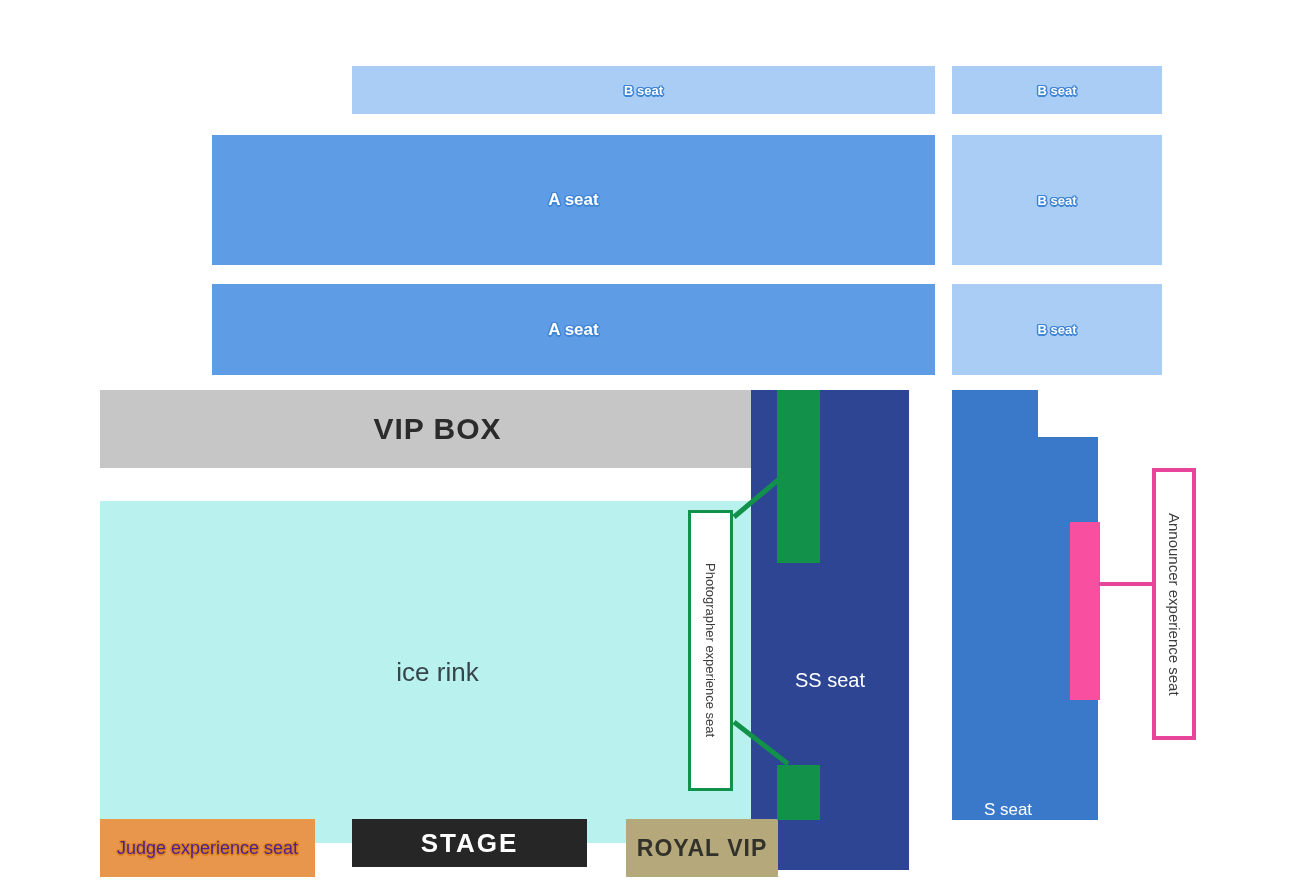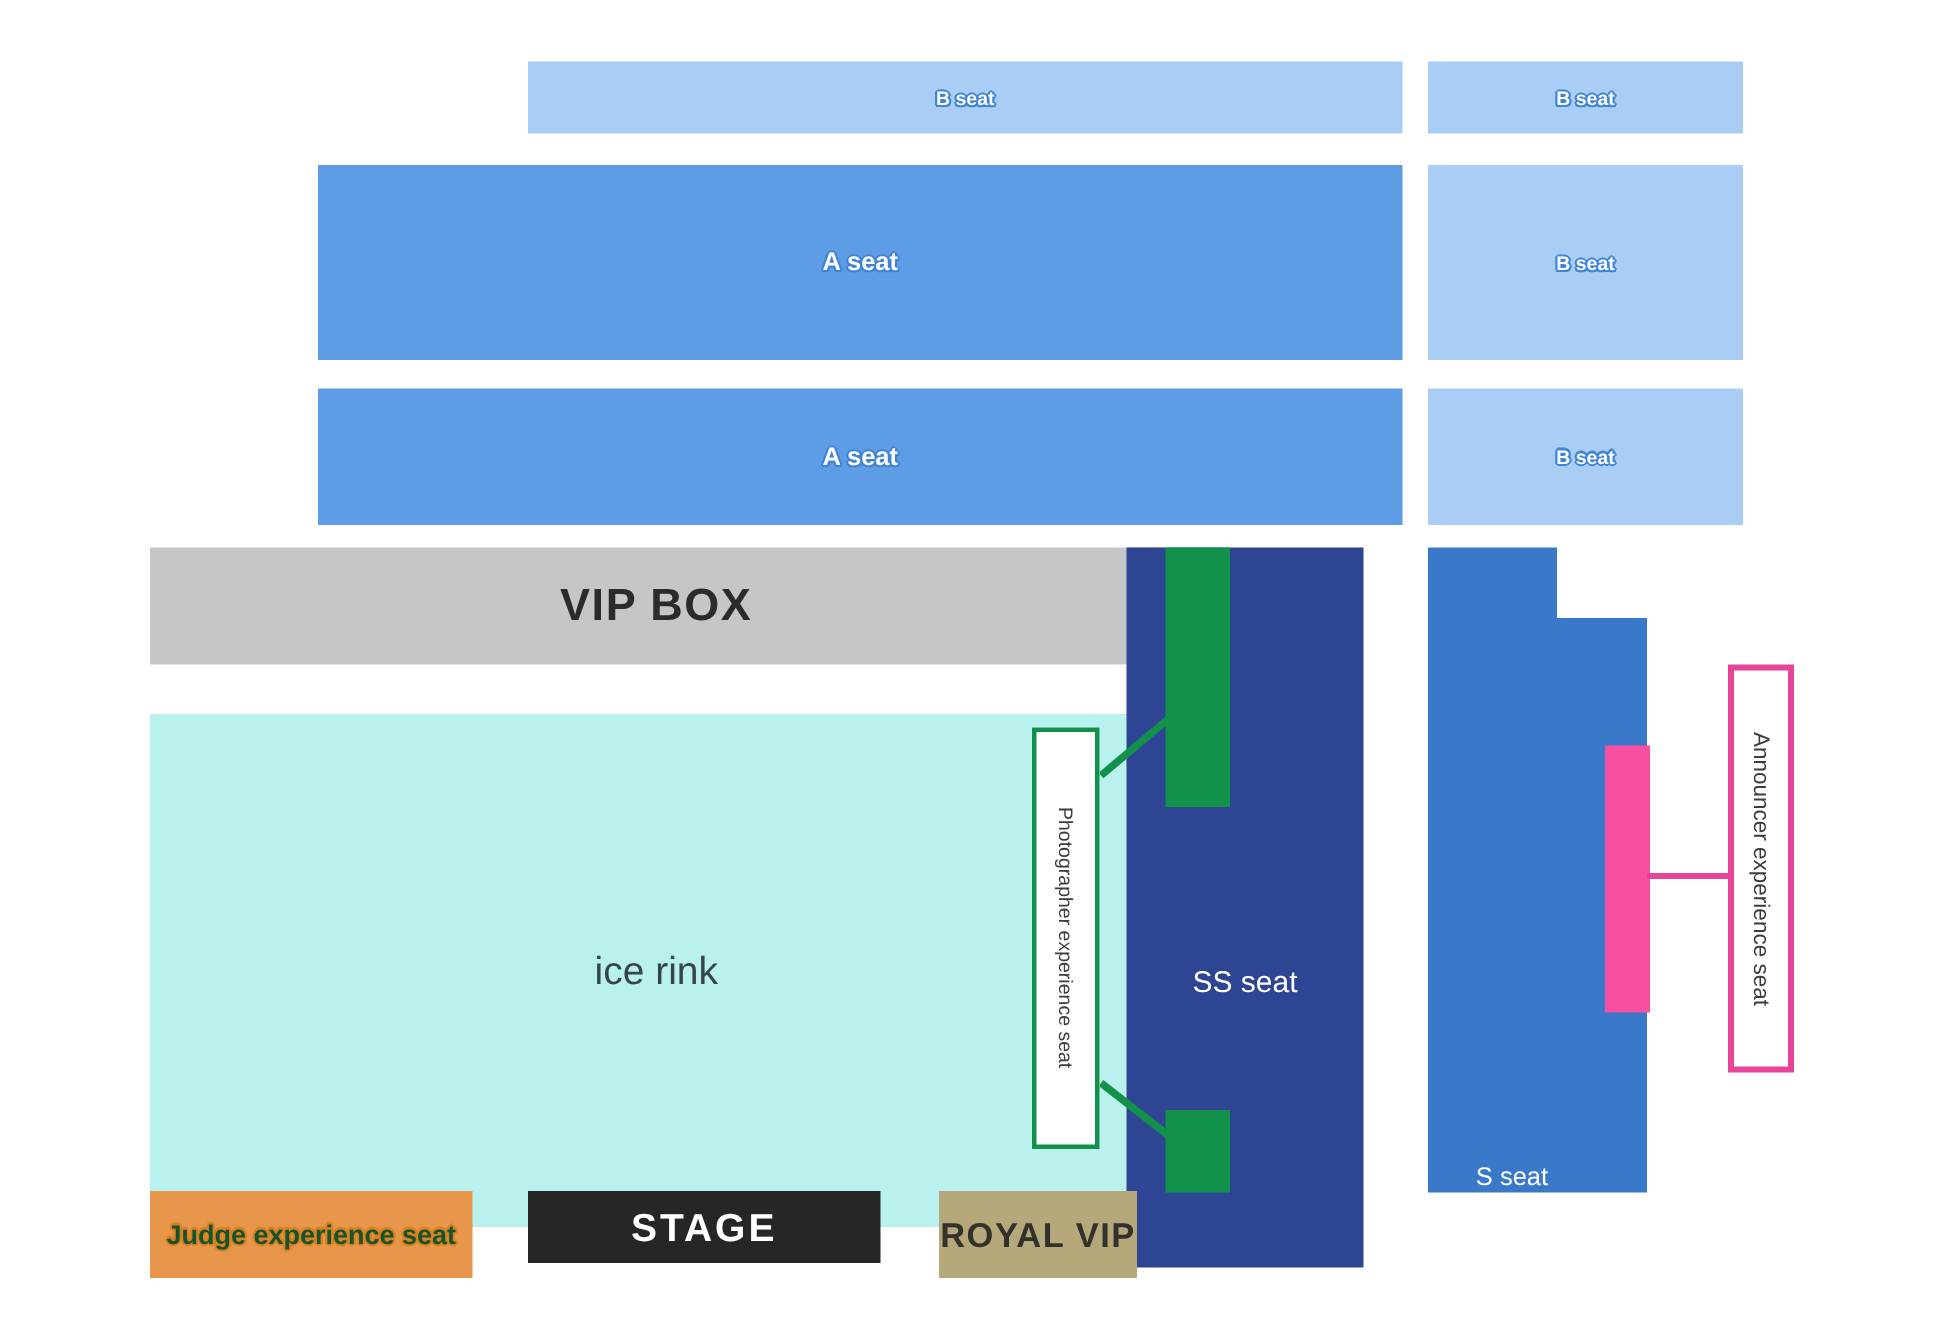--- a/index.html
+++ b/index.html
@@ -1,20 +1,20 @@
 <!DOCTYPE html>
 <html style="--b-seat: #a9cdf4; --a-seat: #5f9ce6; --vip-gray: #c6c6c6; --ice-rink: #b9f1ee; --green: #12914a; --ss-blue: #2e4594; --s-blue: #3a79ca; --pink: #f84fa0; --pink-border: #e8459a; --orange: #e9964d; --orange-stroke: #d9821f; --blue-stroke: #3f85d6; --stage-black: #262626; --royal-khaki: #b5a87a;"><head>
 <meta charset="utf-8">
 <style>
   html,body { margin:0; padding:0; background:#ffffff; }
   body { font-family:"Liberation Sans","DejaVu Sans",sans-serif; }
   #seatmap {
     position:relative; width:1295px; height:890px; background:#ffffff; overflow:hidden;
   }
-  .block { position:absolute; display:flex; align-items:center; justify-content:center; box-sizing:border-box; z-index:1; }
+  .block { position:absolute; display:flex; align-items:center; justify-content:center; box-sizing:border-box; z-index:1;margin-top:25px; }
   .label { white-space:nowrap; }
 
   
   .b-fill   { background:var(--b-seat,#a9cdf4); }
   .a-fill   { background:var(--a-seat,#5f9ce6); }
   .vip-fill { background:var(--vip-gray,#c6c6c6); }
   .ice-fill { background:var(--ice-rink,#b9f1ee); }
   .green-fill { background:var(--green,#12914a); }
   .ss-fill  { background:var(--ss-blue,#2e4594); }
   .s-fill   { background:var(--s-blue,#3a79ca); }
@@ -25,21 +25,21 @@
 
   
   .ol-blue {
     color:#fff; font-weight:600;
     text-shadow:-1.5px 0 var(--blue-stroke,#3f85d6),1.5px 0 var(--blue-stroke,#3f85d6),
       0 -1.5px var(--blue-stroke,#3f85d6),0 1.5px var(--blue-stroke,#3f85d6),
       -1px -1px var(--blue-stroke,#3f85d6),1px -1px var(--blue-stroke,#3f85d6),
       -1px 1px var(--blue-stroke,#3f85d6),1px 1px var(--blue-stroke,#3f85d6);
   }
   .ol-orange {
-    color:#14532d; font-weight:700;
+    color:#4c1d95; font-weight:400;
     text-shadow:-1.5px 0 var(--orange-stroke,#d9821f),1.5px 0 var(--orange-stroke,#d9821f),
       0 -1.5px var(--orange-stroke,#d9821f),0 1.5px var(--orange-stroke,#d9821f),
       -1px -1px var(--orange-stroke,#d9821f),1px -1px var(--orange-stroke,#d9821f),
       -1px 1px var(--orange-stroke,#d9821f),1px 1px var(--orange-stroke,#d9821f);
   }
 
   
   #b-bar-top   { left:352px; top:41px;  width:583px; height:48px; font-size:13px; }
   #b-box-top   { left:952px; top:41px;  width:210px; height:48px; font-size:13px; }
   #a-row-1     { left:212px; top:110px; width:723px; height:130px; font-size:17px; }
@@ -68,21 +68,21 @@
                  background:#fff; border:3px solid var(--green,#12914a); z-index:4;
                  color:#3c3c3c; font-size:13px; }
   #announcer-label { left:1152px; top:443px; width:44px; height:272px;
                  background:#fff; border:4px solid var(--pink-border,#e8459a); z-index:4;
                  color:#3c3c3c; font-size:15px; }
   .vtext { writing-mode:vertical-rl; white-space:nowrap; }
 
   #judge-seat  { left:100px; top:794px; width:215px; height:58px; font-size:18px; }
   #stage       { left:352px; top:794px; width:235px; height:48px;
                  color:#fff; font-size:26px; font-weight:700; letter-spacing:2px; }
-  #royal-vip   { left:626px; top:794px; width:132px; height:58px;
+  #royal-vip   { left:626px; top:794px; width:152px; height:58px;
                  color:#33322a; font-size:23px; font-weight:700; letter-spacing:1px;text-align:right; }
 
   #connector-overlay { position:absolute; left:0; top:0; width:1295px; height:890px;
                  z-index:3; pointer-events:none; }
   .green-line { stroke:var(--green,#12914a); stroke-width:5; }
   .pink-line  { stroke:var(--pink-border,#e8459a); stroke-width:4; }
 </style>
 </head>
 <body>
 

